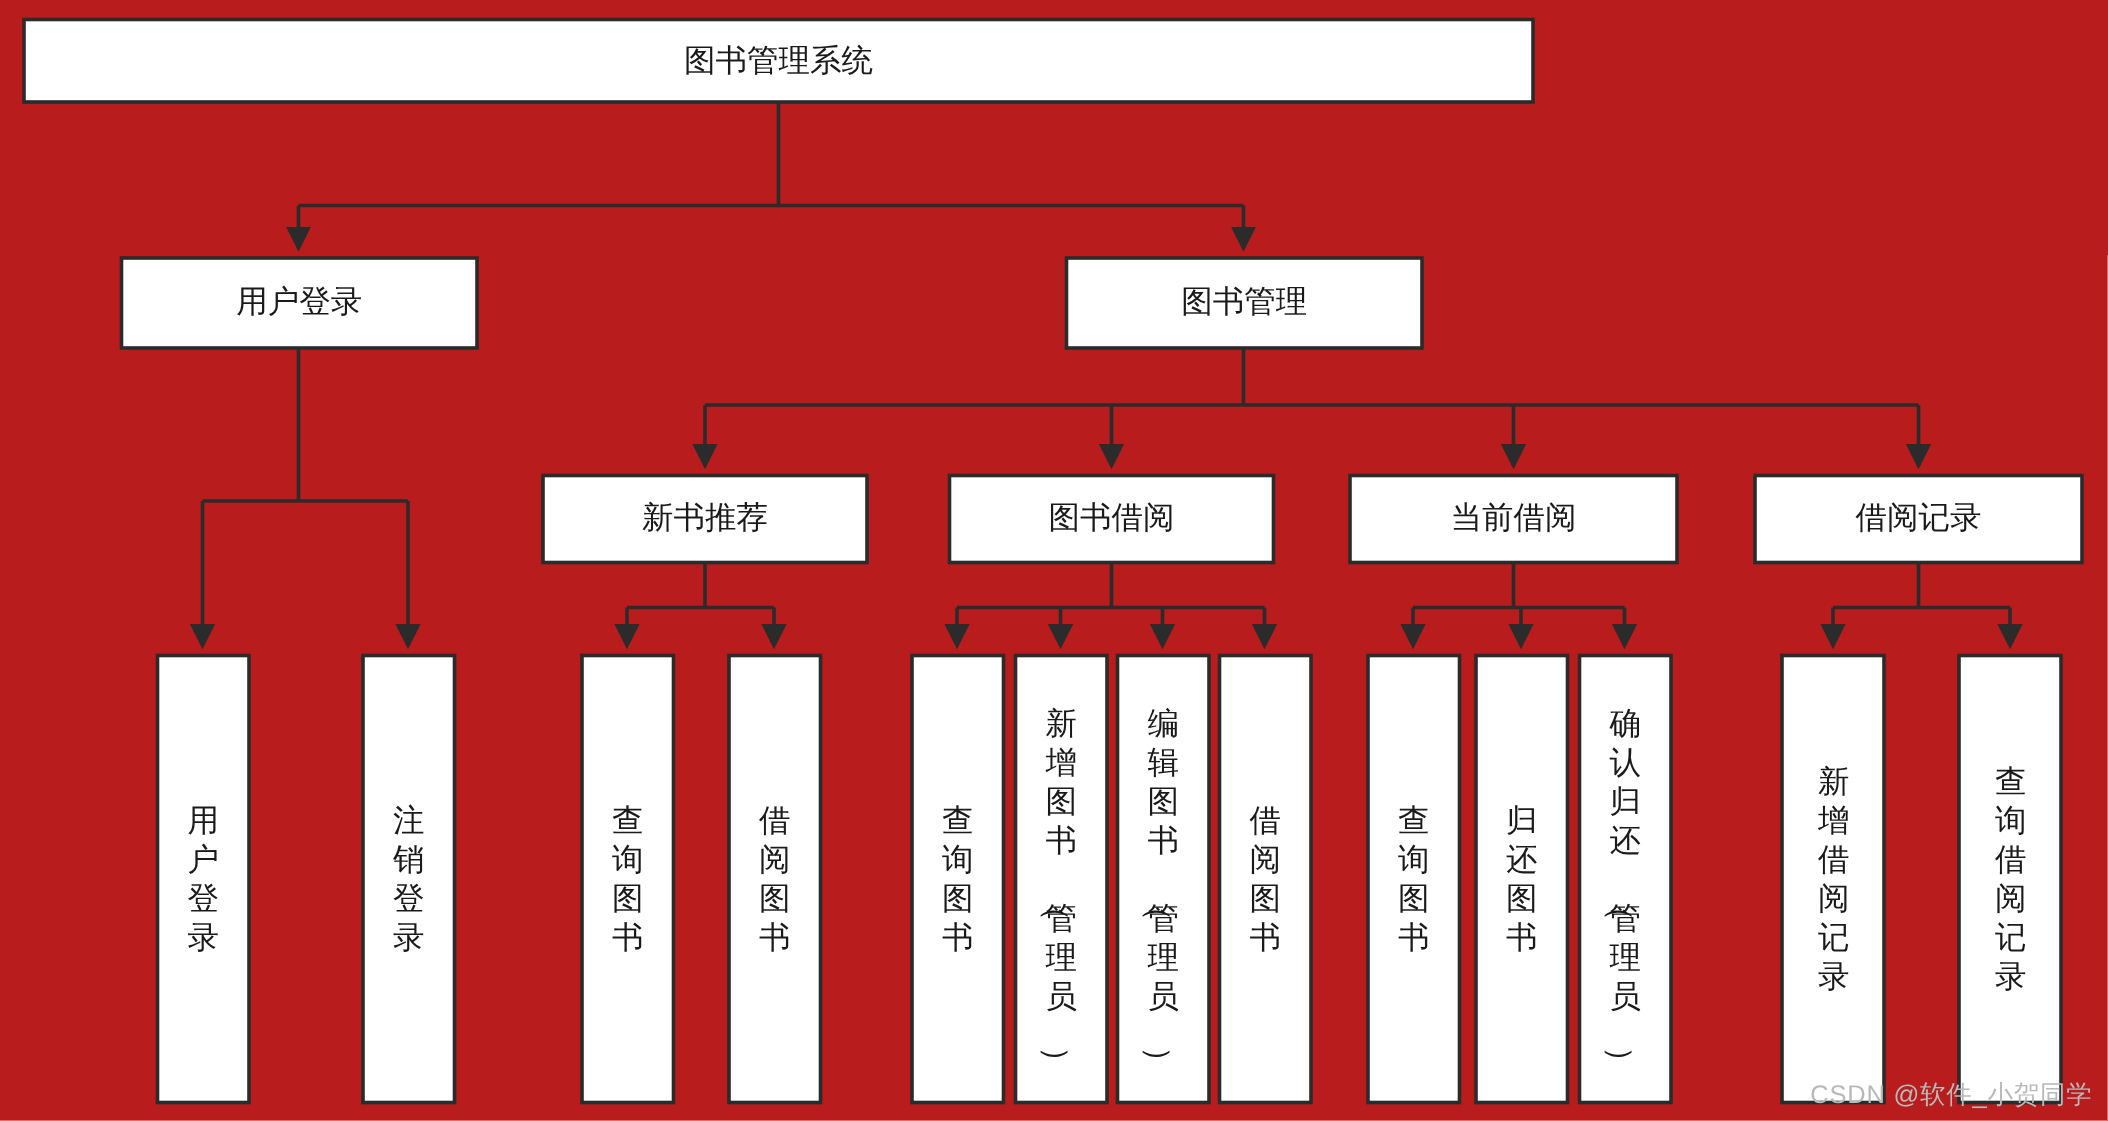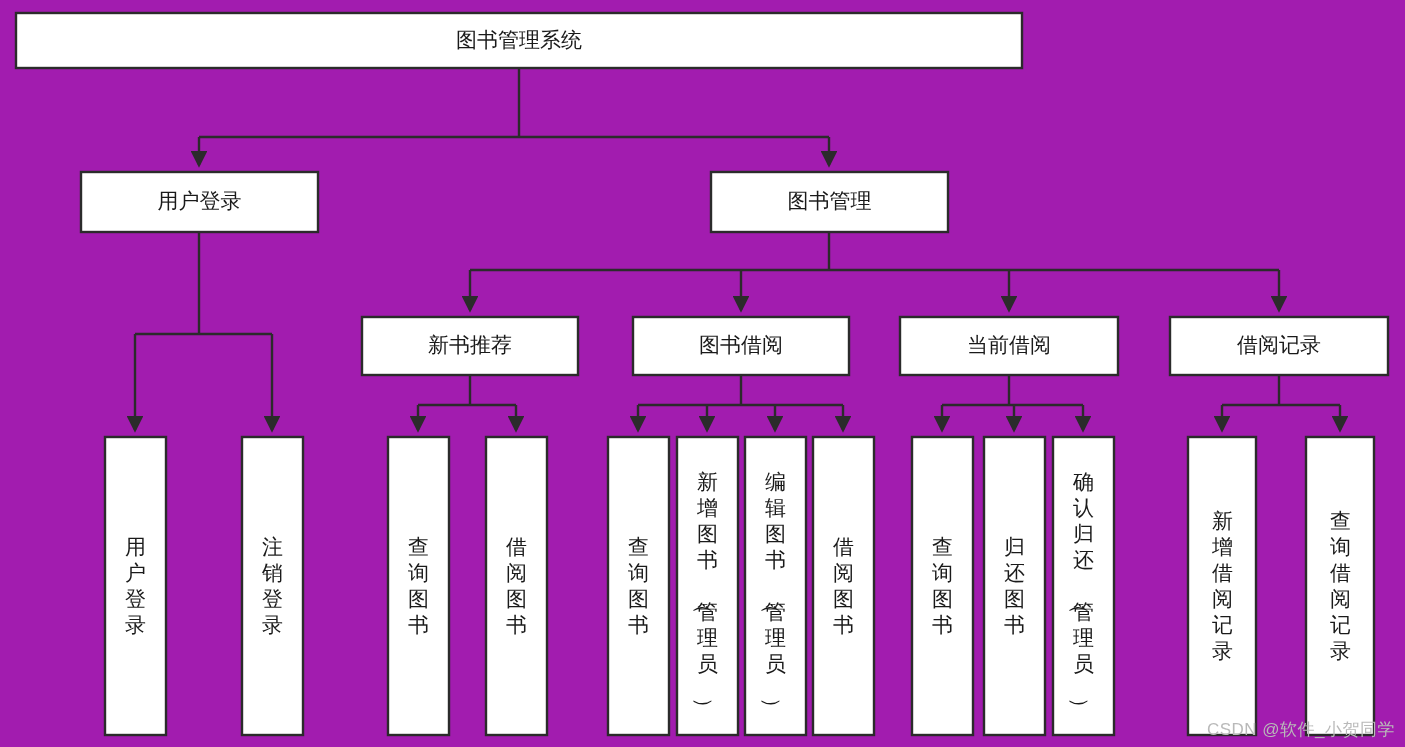--- a/index.html
+++ b/index.html
@@ -10,21 +10,21 @@
   body {
     width: 1405px;
     height: 747px;
     font-family: "Liberation Sans", "DejaVu Sans", sans-serif;
     overflow: hidden;
   }
   #diagram-root {
     position: relative;
     width: 1405px;
     height: 747px;
-    background: #a21caf;
+    background: #b91c1c;
   }
   svg.flow {
     position: absolute;
     left: 0;
     top: 0;
     width: 1405px;
     height: 747px;
   }
   .node-rect {
     fill: #ffffff;

